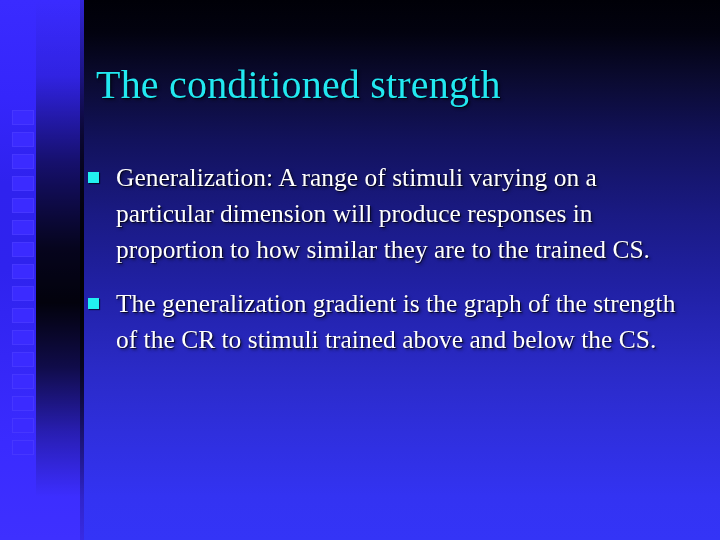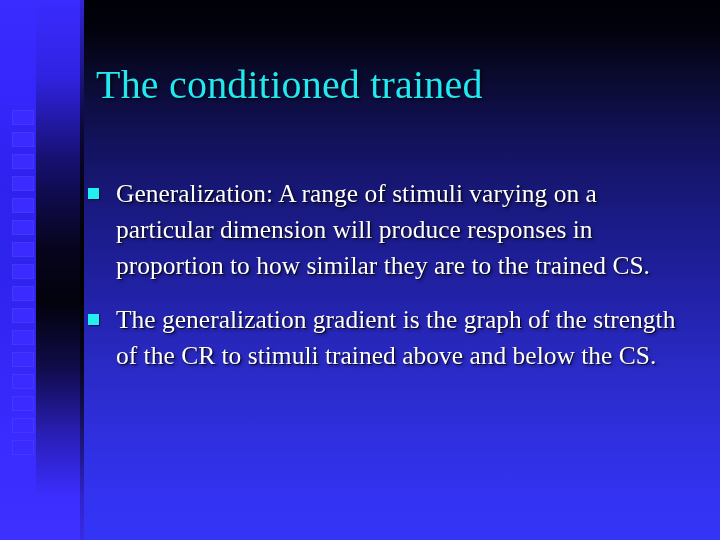--- a/index.html
+++ b/index.html
@@ -125,21 +125,20 @@
   .bullet {
     position: relative;
     padding-left: 28px;
     margin-bottom: 18px;
     color: #ffffff;
     font-size: 25.5px;
     line-height: 36px;
     text-shadow:
       1px 1px 0 rgba(0,0,0,0.60),
       2px 2px 3px rgba(0,0,0,0.50);
-    margin-top: 16px;
   }
   .bullet .marker {
     position: absolute;
     left: 0;
     top: 12px;
     width: 11px;
     height: 11px;
     background: #22f0f0;
     box-shadow: 1px 1px 1px rgba(0,0,0,0.6);
   }
@@ -169,21 +168,21 @@
       <div class="sq"></div>
       <div class="sq"></div>
       <div class="sq"></div>
       <div class="sq"></div>
       <div class="sq"></div>
       <div class="sq"></div>
       <div class="sq"></div>
       <div class="sq"></div>
     </div>
 
-  <div class="title">The conditioned trained</div>
+  <div class="title">The conditioned strength</div>
 
   <div class="body">
 
     <div class="bullet">
       <span class="marker"></span>
       <span class="text">Generalization: A range of stimuli varying on a particular dimension will produce responses in proportion to how similar they are to the trained CS.</span>
     </div>
 
     <div class="bullet">
       <span class="marker"></span>

